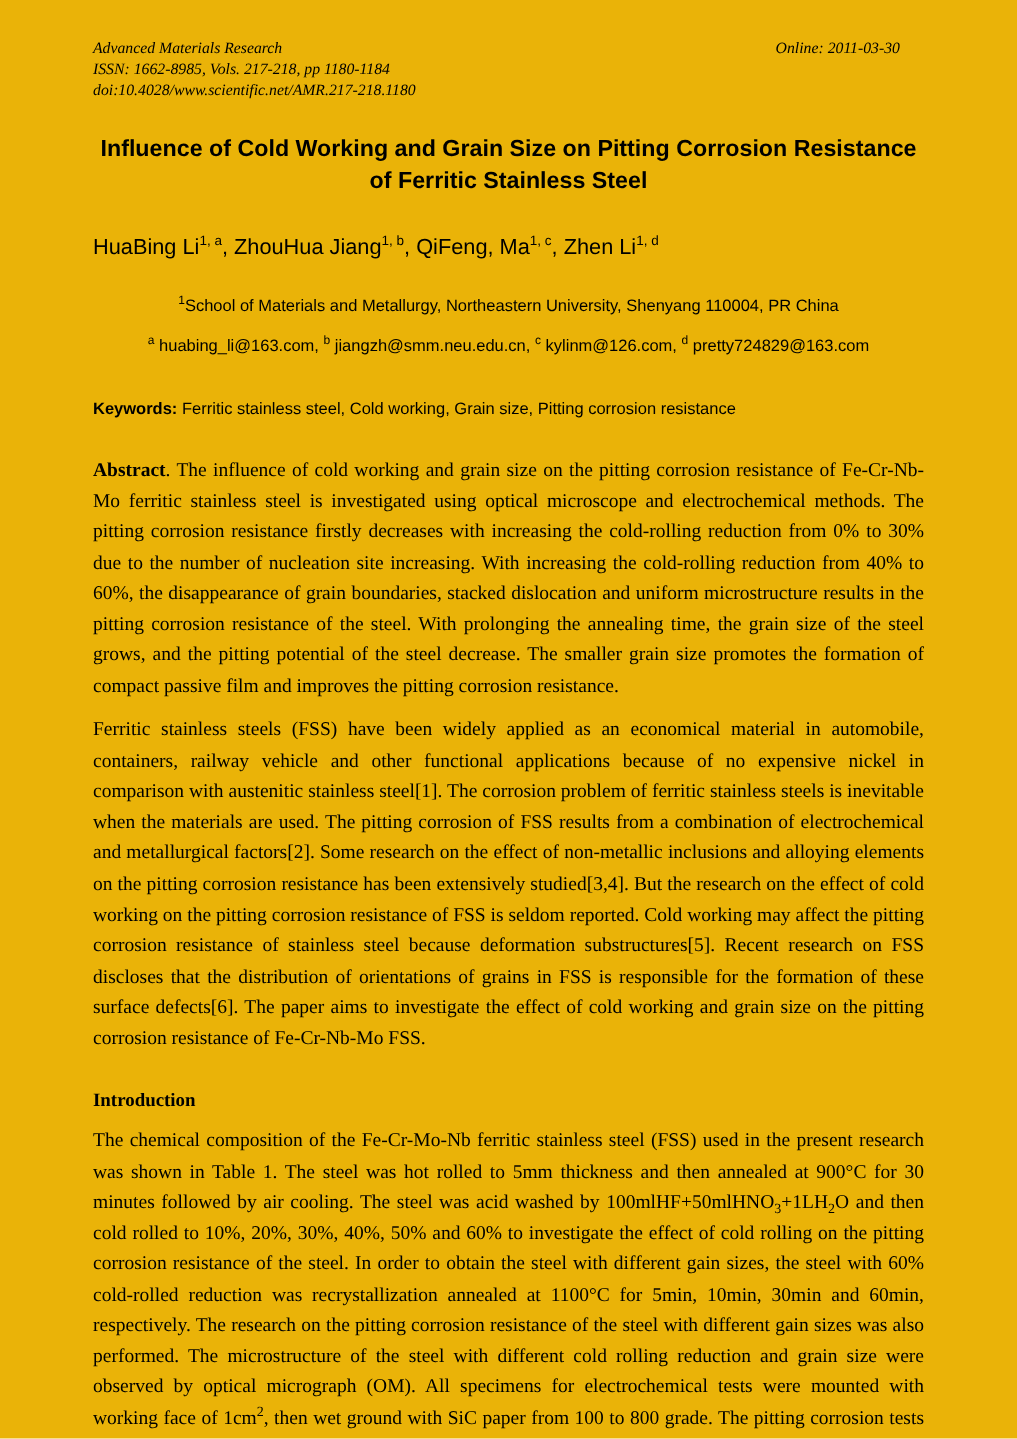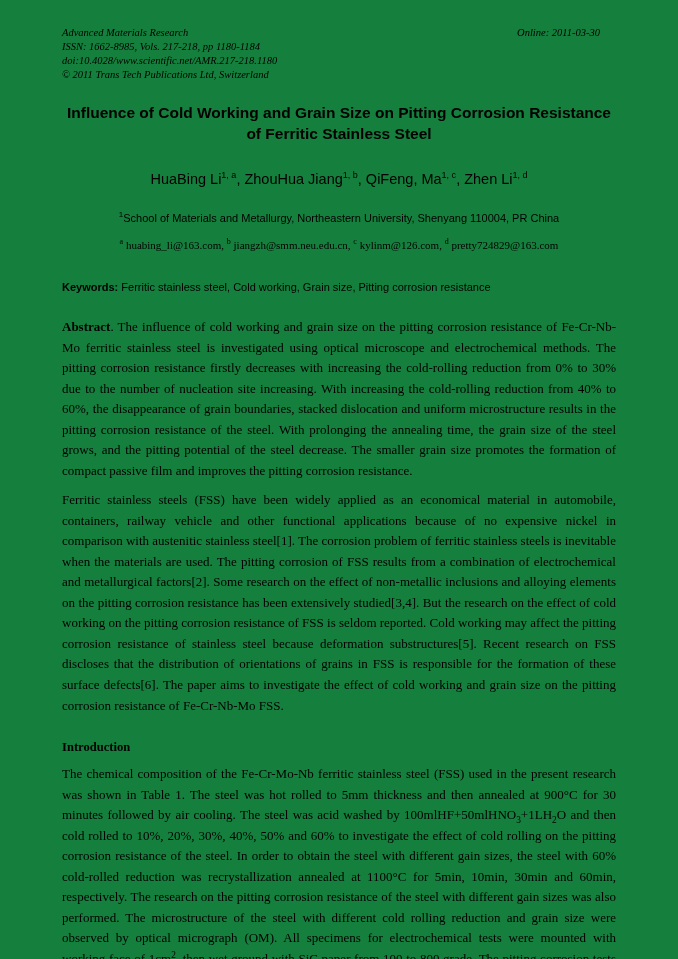--- a/index.html
+++ b/index.html
@@ -13,21 +13,21 @@
     font-family: "Liberation Serif", serif;
     color: #000000;
     position: relative;
     overflow: hidden;
   }
   .page {
     position: absolute;
     left: 0; top: 0;
     width: 678px;
     height: 959px;
-    background: #15803d;
+    background: #eab308;
     box-sizing: border-box;
     padding: 26px 62px 20px 62px;
   }
   .header-block {
     font-size: 10.5px;
     line-height: 1.32;
     font-style: italic;
     position: relative;
     margin-bottom: 2px;
   }
@@ -43,40 +43,40 @@
   .title {
     text-align: center;
     font-family: "Liberation Sans", sans-serif;
     font-weight: bold;
     font-size: 15.5px;
     line-height: 1.35;
     margin-top: 22px;
     margin-bottom: 16px;
   }
   .authors {
-    text-align: center;
+    text-align: left;
     font-family: "Liberation Sans", sans-serif;
     font-size: 14.5px;
     margin-top: 24px;
     line-height: 1.4;
   }
   .authors sup { font-size: 9px; }
 
   .affil {
     text-align: center;
     font-family: "Liberation Sans", sans-serif;
     font-size: 11px;
     margin-top: 20px;
     line-height: 1.5;
   }
   .affil sup { font-size: 8px; }
 
   .emails {
     text-align: center;
-    font-family: Liberation Serif, serif;
+    font-family: Liberation Sans, sans-serif;
     font-size: 11px;
     margin-top: 11px;
     line-height: 1.5;
   }
   .emails sup { font-size: 8px; }
 
   .keywords {
     font-family: "Liberation Sans", sans-serif;
     font-size: 11px;
     margin-top: 26px;
@@ -110,21 +110,20 @@
 </style>
 </head>
 <body>
 
 <div class="page">
 
   <div class="header-block">
     <span class="hdr-line">Advanced Materials Research</span>
     <span class="hdr-line">ISSN: 1662-8985, Vols. 217-218, pp 1180-1184</span>
     <span class="hdr-line">doi:10.4028/www.scientific.net/AMR.217-218.1180</span>
-    <span class="hdr-line">© 2011 Trans Tech Publications Ltd, Switzerland</span>
     <span class="header-right">Online: 2011-03-30</span>
   </div>
 
   <div class="title">Influence of Cold Working and Grain Size on Pitting Corrosion Resistance of Ferritic Stainless Steel</div>
 
   <div class="authors">
     <span>HuaBing Li</span><sup>1, a</sup><span>, </span><span>ZhouHua Jiang</span><sup>1, b</sup><span>, </span><span>QiFeng, Ma</span><sup>1, c</sup><span>, </span><span>Zhen Li</span><sup>1, d</sup>
   </div>
 
   <div class="affil">

